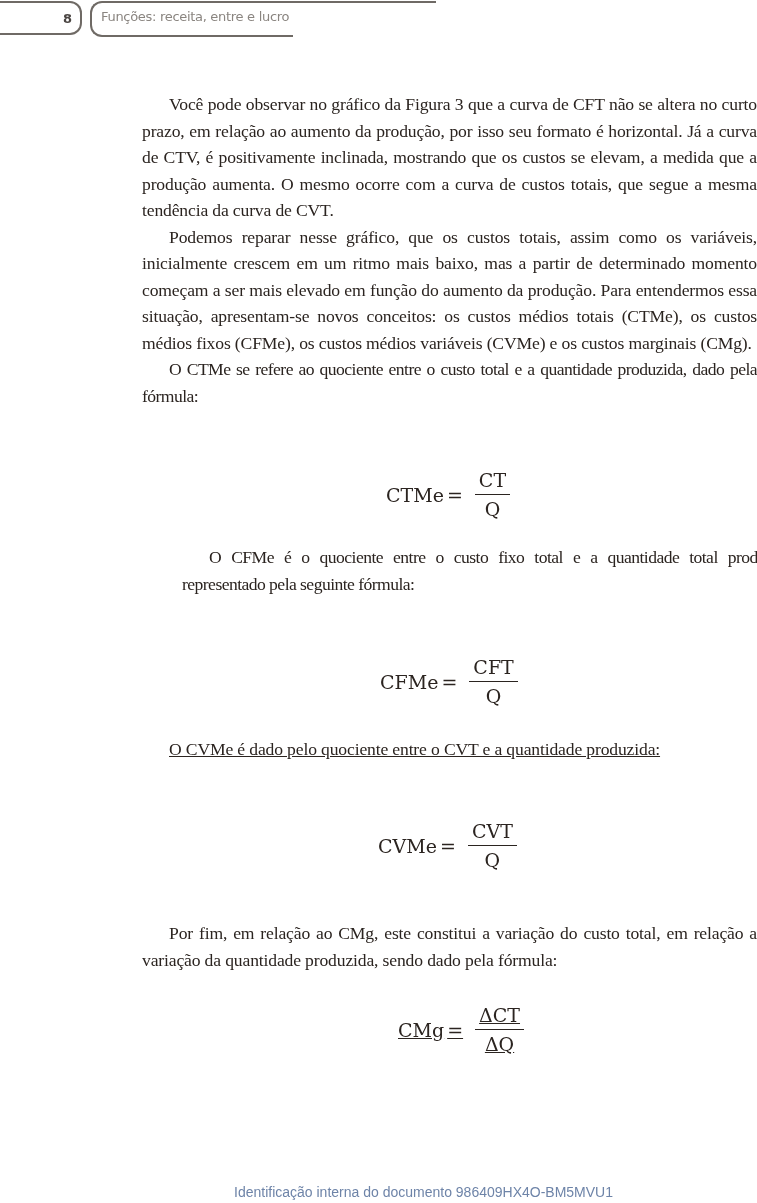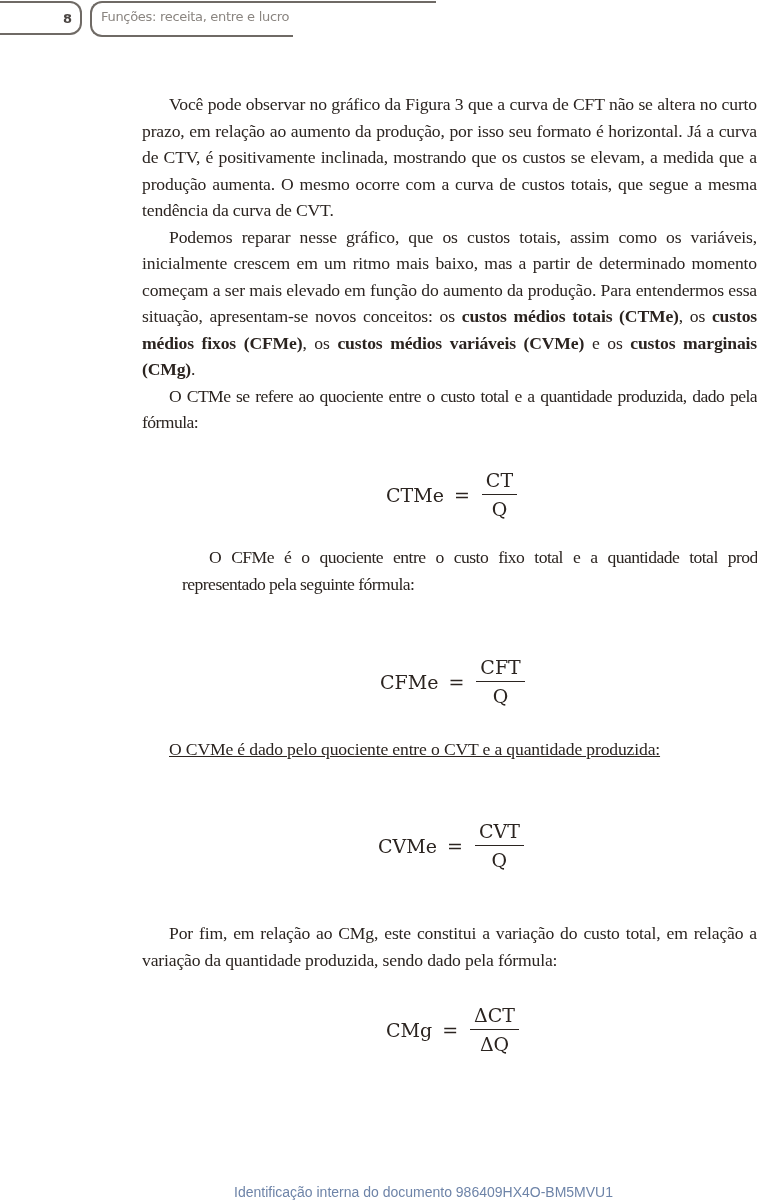--- a/index.html
+++ b/index.html
@@ -83,31 +83,31 @@
       margin: 0;
       font-size: 17.6px;
       line-height: 26.5px;
       text-align: justify;
       text-indent: 27px;
       letter-spacing: -0.15px;
     }
     p.para.tight {
       letter-spacing: -0.55px;
     }
-    b { font-weight: bold; }
+    b { font-weight: normal; }
 
     .formula {
       position: absolute;
       display: flex;
       align-items: center;
       font-family: "DejaVu Serif", serif;
       font-size: 19px;
       color: #2b2420;
     }
-    .formula .lhs { margin-right: 10px; }
+    .formula .lhs { margin-right: 3px; }
     .formula .eq { margin-right: 12px; }
     .frac {
       display: inline-flex;
       flex-direction: column;
       align-items: center;
     }
     .frac .num {
       padding: 0 4px 3px 4px;
       border-bottom: 1.5px solid #2b2420;
     }
@@ -173,21 +173,21 @@
   <span class="frac">
     <span class="num">CVT</span>
     <span class="den">Q</span>
   </span>
 </div>
 
 <div class="content" style="top:920px;">
   <p class="para">Por fim, em relação ao CMg, este constitui a variação do custo total, em relação a variação da quantidade produzida, sendo dado pela fórmula:</p>
 </div>
 
-<div class="formula" style="left:386px; top:1004px;">
+<div class="formula" style="left:398px; top:1004px;text-decoration:underline;">
   <span class="lhs">CMg</span>
   <span class="eq">=</span>
   <span class="frac">
     <span class="num">ΔCT</span>
     <span class="den">ΔQ</span>
   </span>
 </div>
 
 <div class="footer-id">Identificação interna do documento 986409HX4O-BM5MVU1</div>
 

